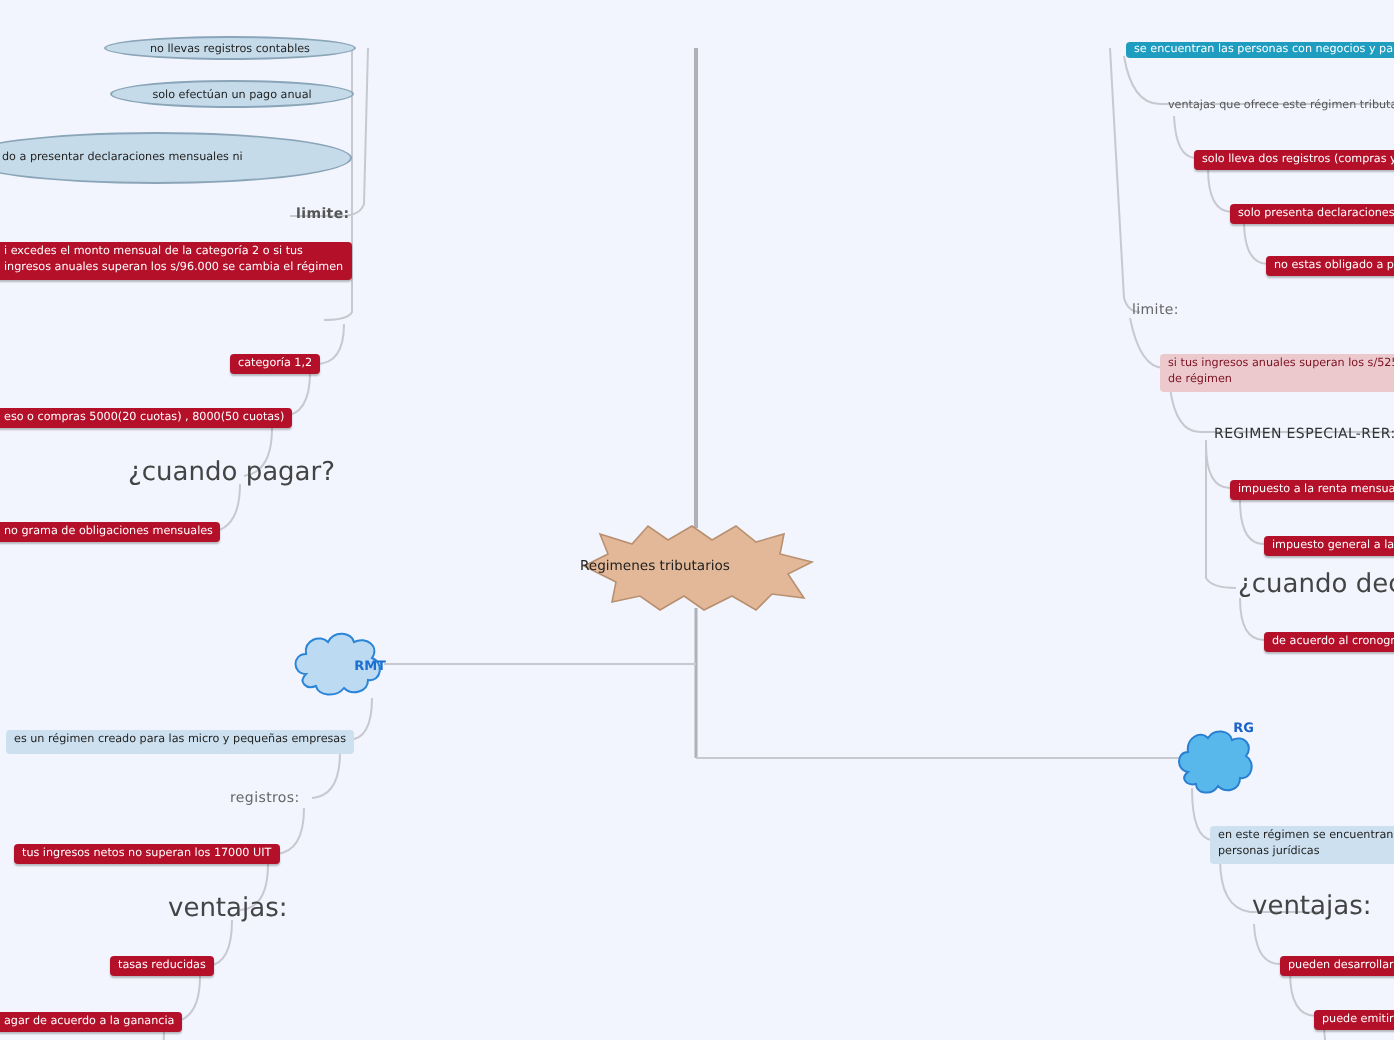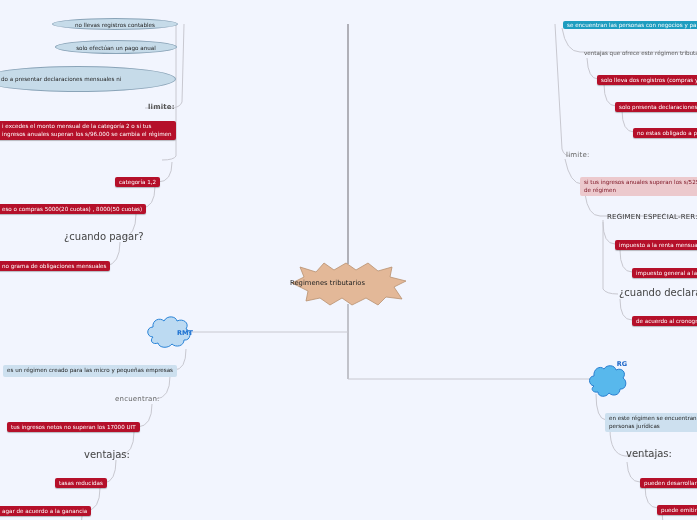--- a/index.html
+++ b/index.html
@@ -21,21 +21,21 @@
     padding: 2px 4px; border-radius: 2px;
   }
   .pink-box {
     background: #ecc9cd; color: #7a1020; font-size: 5.6px; line-height: 7.5px;
     padding: 2px 4px; border-radius: 2px;
   }
   .teal-box {
     background: #1e9dc0; color: #fff; font-size: 5.6px; line-height: 8px;
     padding: 0 4px; border-radius: 2px;
   }
-  .plain { color: #444; font-size: 10px; line-height: 10px; }
+  .plain { color: #444; font-size: 13px; line-height: 10px; }
   .plain.small { font-size: 5.6px; line-height: 8px; color: #555; }
   .plain.bold { font-weight: bold; color: #555; font-size: 7px; letter-spacing: 0.2px; }
   .ellipse {
     background: #c6dbe9; border: 1px solid #8aa4b8; border-radius: 50%;
     color: #222; font-size: 5.6px; text-align: center;
   }
   .cloud-label { position: absolute; font-weight: bold; font-size: 6.5px; color: #1a6fd0; text-align: right; }
   .center-label { position: absolute; font-weight: normal; font-size: 6.8px; color: #222; }
 </style>
 </head>
@@ -106,21 +106,21 @@
     <polygon fill="#e3b898" stroke="#b89070" stroke-width="0.8" points="2,22 14,16 10,6 26,11 34,2 44,9 56,2 66,9 78,2 88,10 102,6 100,16 116,20 104,26 112,38 96,36 88,44 76,37 62,44 52,37 40,44 30,37 16,40 18,30"></polygon>
   </svg>
   <div class="center-label" style="left:290px; top:255px; width:118px;">Regimenes tributarios</div>
 
   <svg style="position:absolute; left:145px; top:291px;" width="48" height="34" viewBox="0 0 48 34">
     <path fill="#bcdaf2" stroke="#2a84d8" stroke-width="1" d="M8 22 C1 22 1 12 8 12 C7 5 15 2 19 6 C22 0 31 1 32 6 C38 3 45 8 41 14 C47 16 46 26 39 25 C39 31 31 33 27 29 C23 34 14 33 13 28 C8 30 4 26 8 22 Z"></path>
   </svg>
   <div class="cloud-label" style="left:145px; top:305px; width:48px;">RMT</div>
 
   <div class="node blue-box" style="left:3px; top:341px;">es un régimen creado para las micro y pequeñas empresas</div>
-  <div class="node plain bold" style="left:115px; top:370px; font-weight:normal; color:#666;">encuentran:</div>
+  <div class="node plain bold" style="left:115px; top:370px; font-weight:normal; color:#666;">registros:</div>
   <div class="node red" style="left:7px; top:398px;">tus ingresos netos no superan los 17000 UIT</div>
   <div class="node plain" style="left:84px; top:426px;">ventajas:</div>
   <div class="node red" style="left:55px; top:454px;">tasas reducidas</div>
   <div class="node red" style="left:-2px; top:482px;">agar de acuerdo a la ganancia</div>
   <div class="node red" style="left:-2px; top:509px;">antes de pago (SUNAT)</div>
 
   <div class="node teal-box" style="left:563px; top:-3px;">se encuentran las personas con negocios y pa</div>
   <div class="node plain small" style="left:584px; top:25px;">ventajas que ofrece este régimen tributa</div>
   <div class="node red" style="left:597px; top:51px;">solo lleva dos registros (compras y</div>
   <div class="node red" style="left:615px; top:78px;">solo presenta declaraciones</div>

